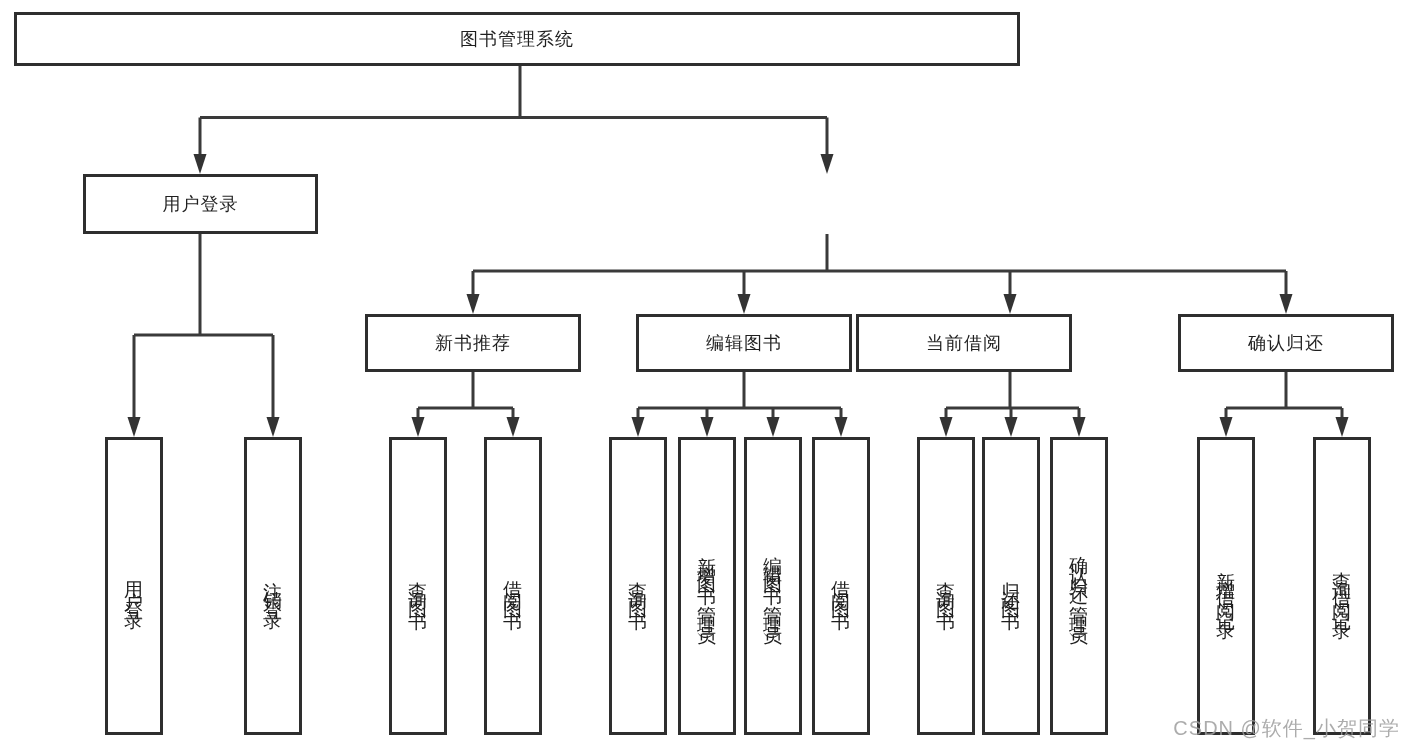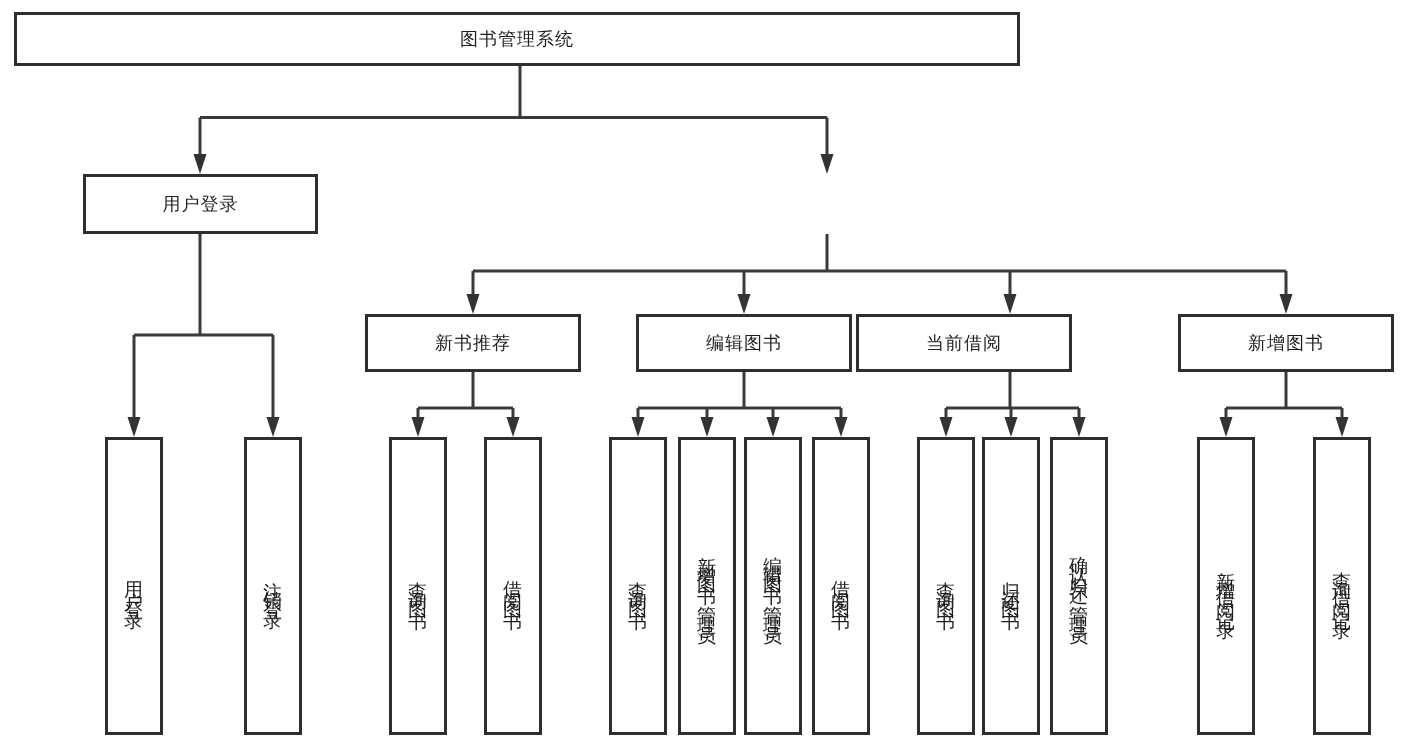--- a/index.html
+++ b/index.html
@@ -129,21 +129,21 @@
   <div class="node h" style="left:365px; top:314px; width:216px; height:58px;">
     <span>新书推荐</span>
   </div>
   <div class="node h" style="left:636px; top:314px; width:216px; height:58px;">
     <span>编辑图书</span>
   </div>
   <div class="node h" style="left:856px; top:314px; width:216px; height:58px;">
     <span>当前借阅</span>
   </div>
   <div class="node h" style="left:1178px; top:314px; width:216px; height:58px;">
-    <span>新增图书</span>
+    <span>确认归还</span>
   </div>
 
   <div class="node v" style="left:105px; top:437px; width:58px; height:298px;">
     <span>用户登录</span>
   </div>
   <div class="node v" style="left:244px; top:437px; width:58px; height:298px;">
     <span>注销登录</span>
   </div>
 
   <div class="node v" style="left:389px; top:437px; width:58px; height:298px;">
@@ -176,14 +176,15 @@
     <span>确认归还（管理员）</span>
   </div>
 
   <div class="node v" style="left:1197px; top:437px; width:58px; height:298px;">
     <span>新增借阅记录</span>
   </div>
   <div class="node v" style="left:1313px; top:437px; width:58px; height:298px;">
     <span>查询借阅记录</span>
   </div>
 
+  <div class="watermark">CSDN @软件_小贺同学</div>
 
 </div>
 
 </body></html>

